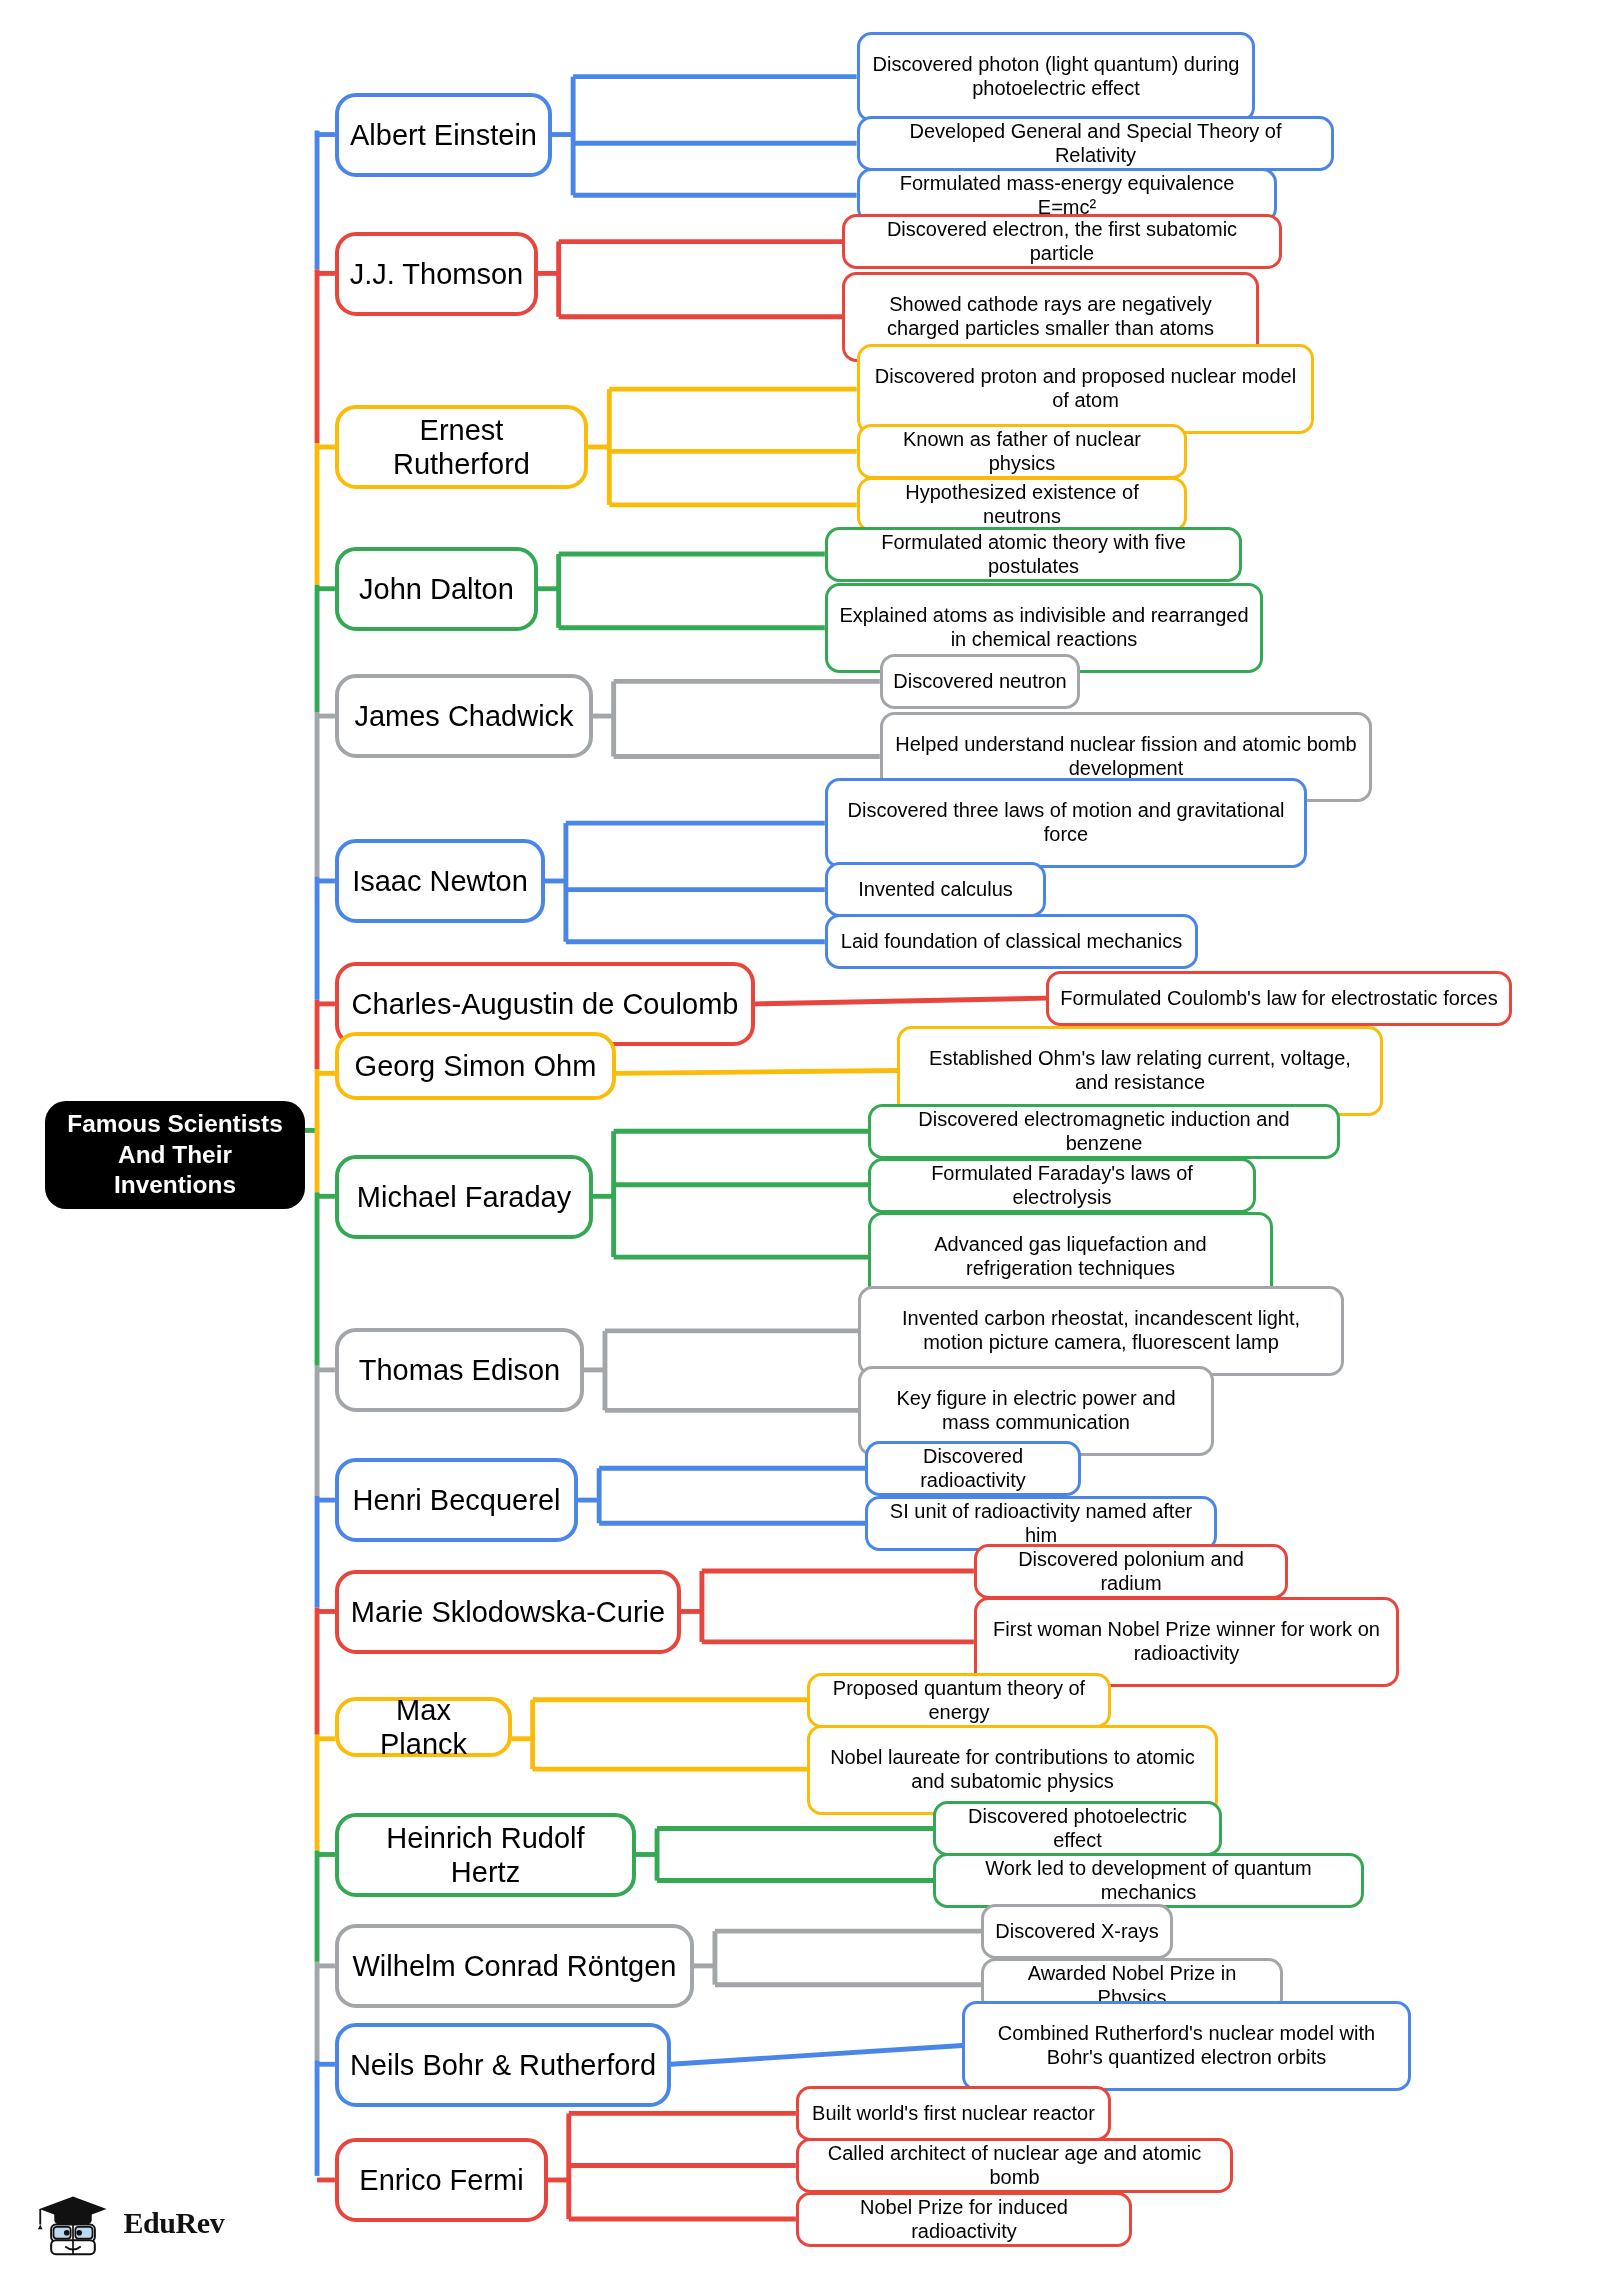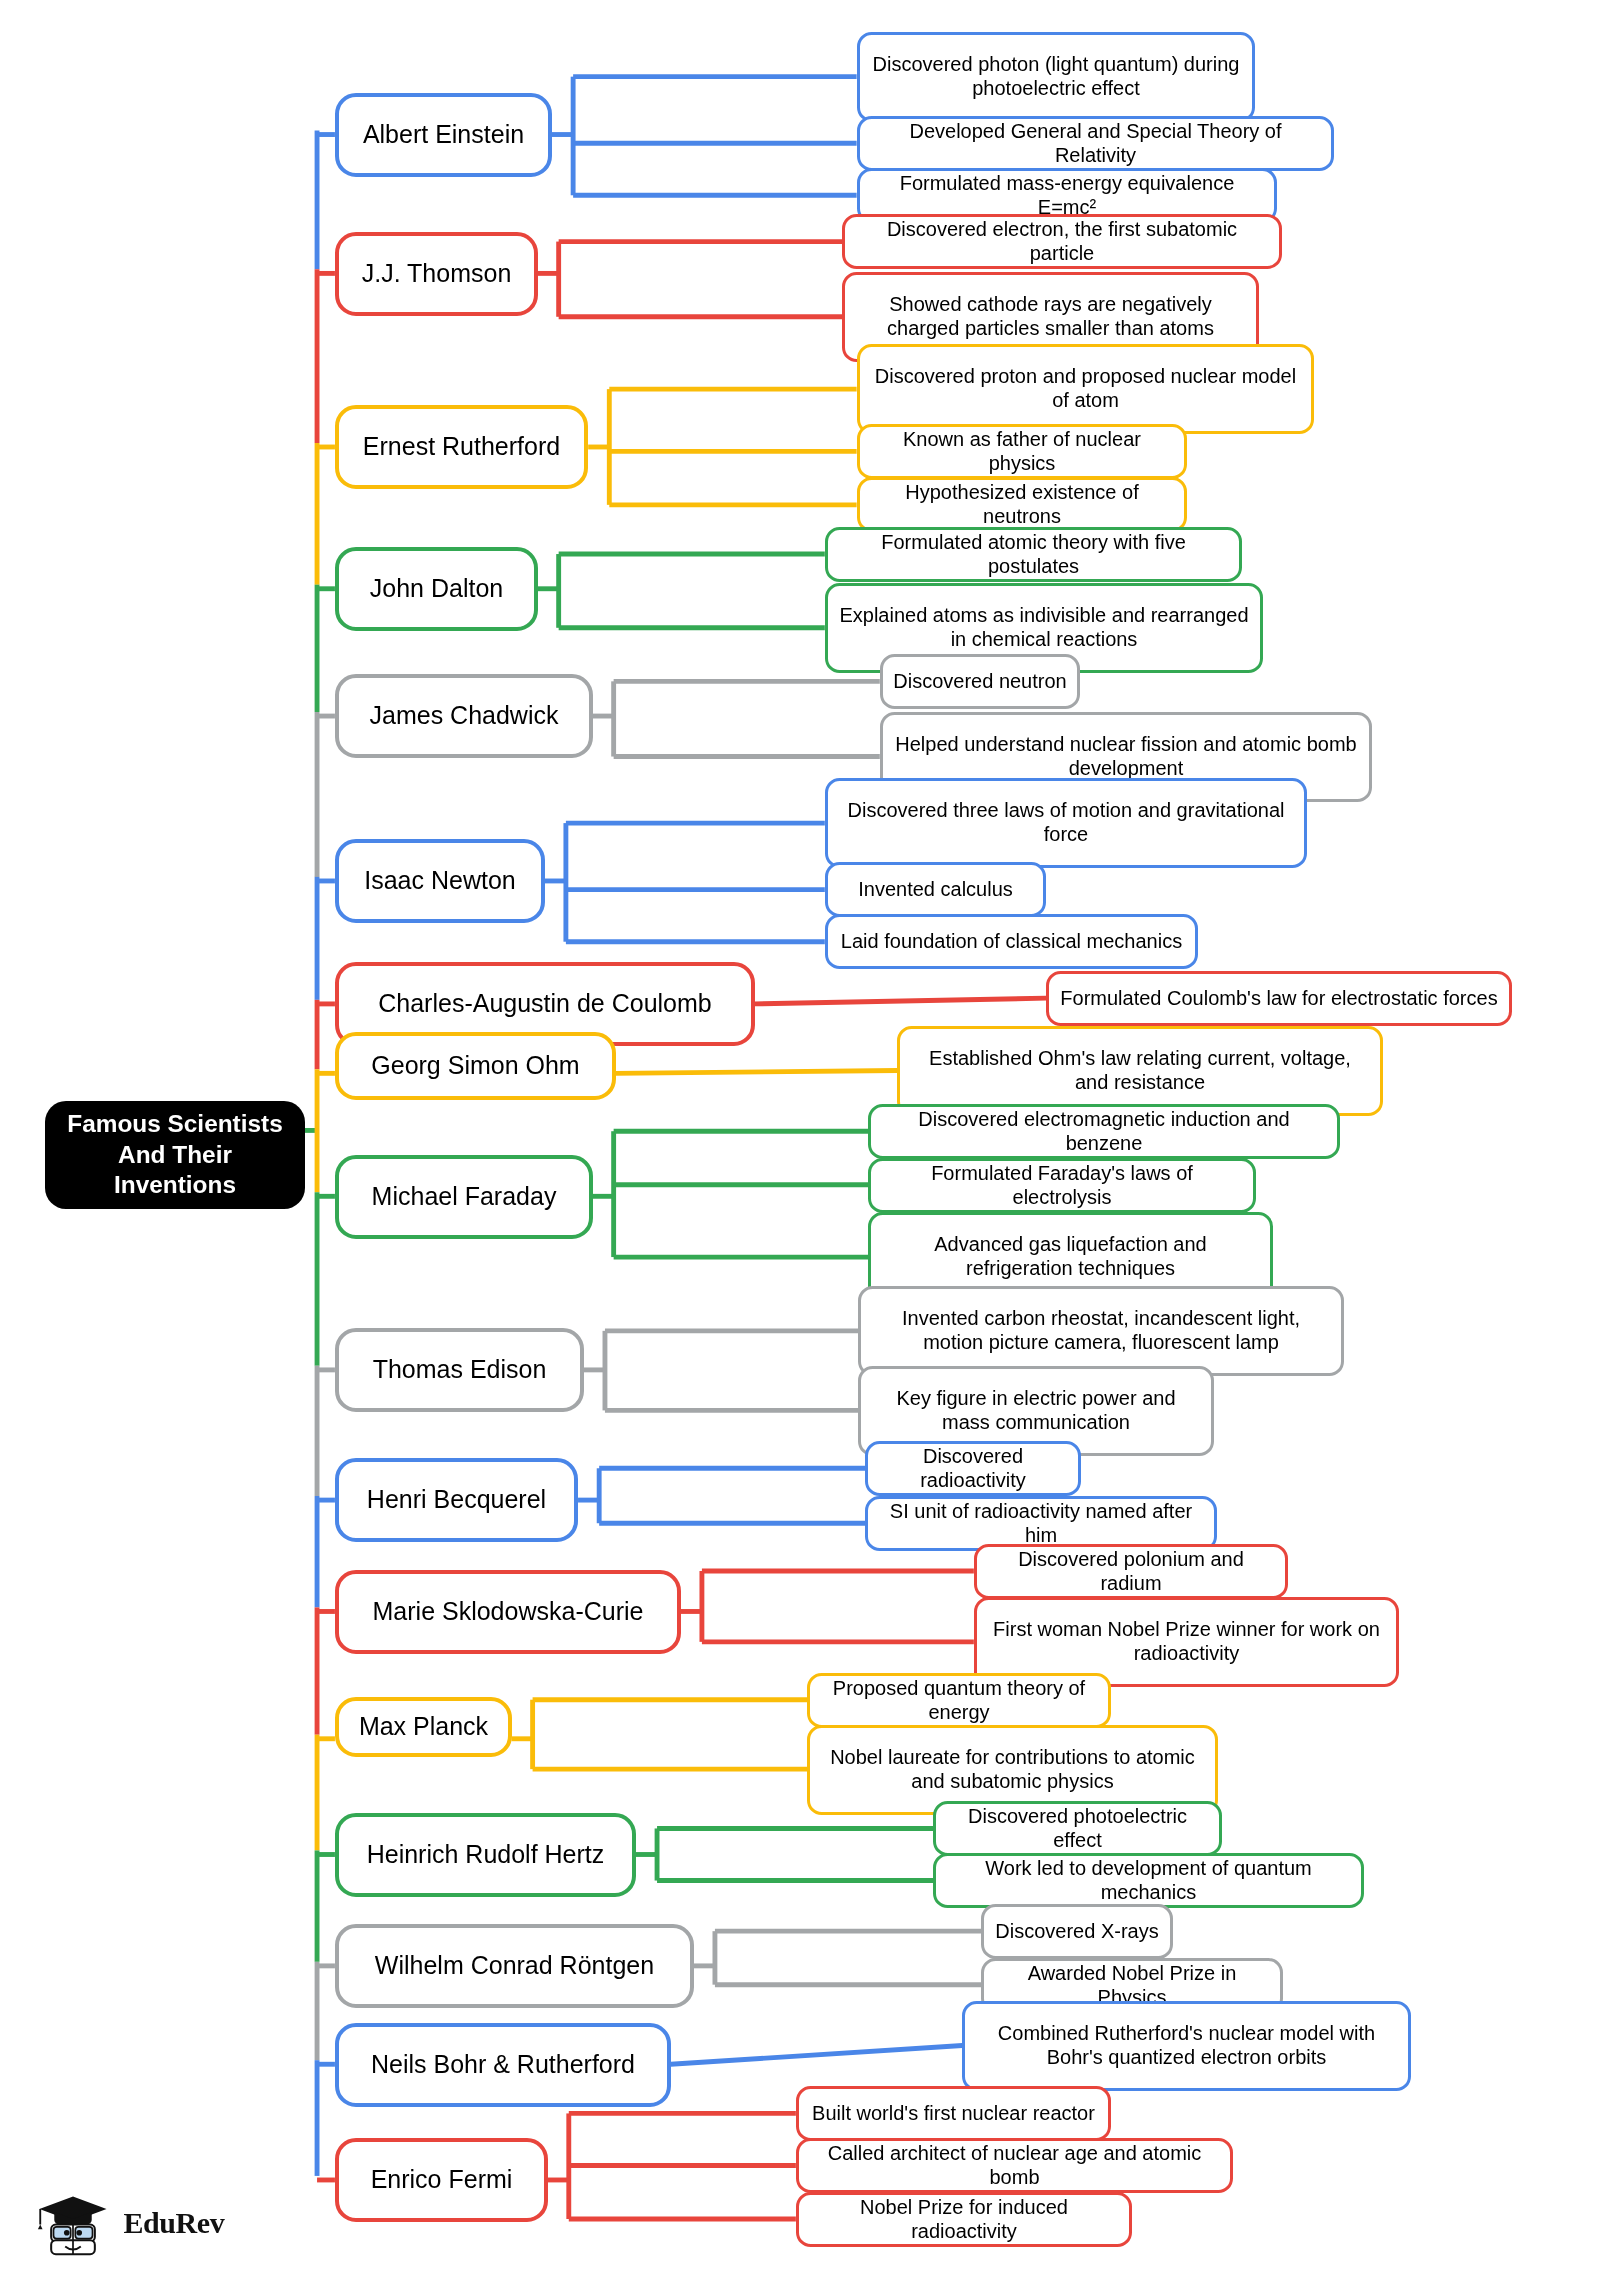--- a/index.html
+++ b/index.html
@@ -42,21 +42,21 @@
     border: none;
     border-radius: 21px;
     font-size: 24.4px;
     font-weight: bold;
     padding: 8.1px 14.6px;
     line-height: 1.25;
   }
 
   .topic {
     border-width: 4.1px;
-    font-size: 25px;
+    font-size: 29px;
     font-weight: 400;
     border-radius: 21px;
   }
 
   .leaf {
     border-width: 3.3px;
     font-size: 20px;
     border-radius: 14.6px;
   }
 

